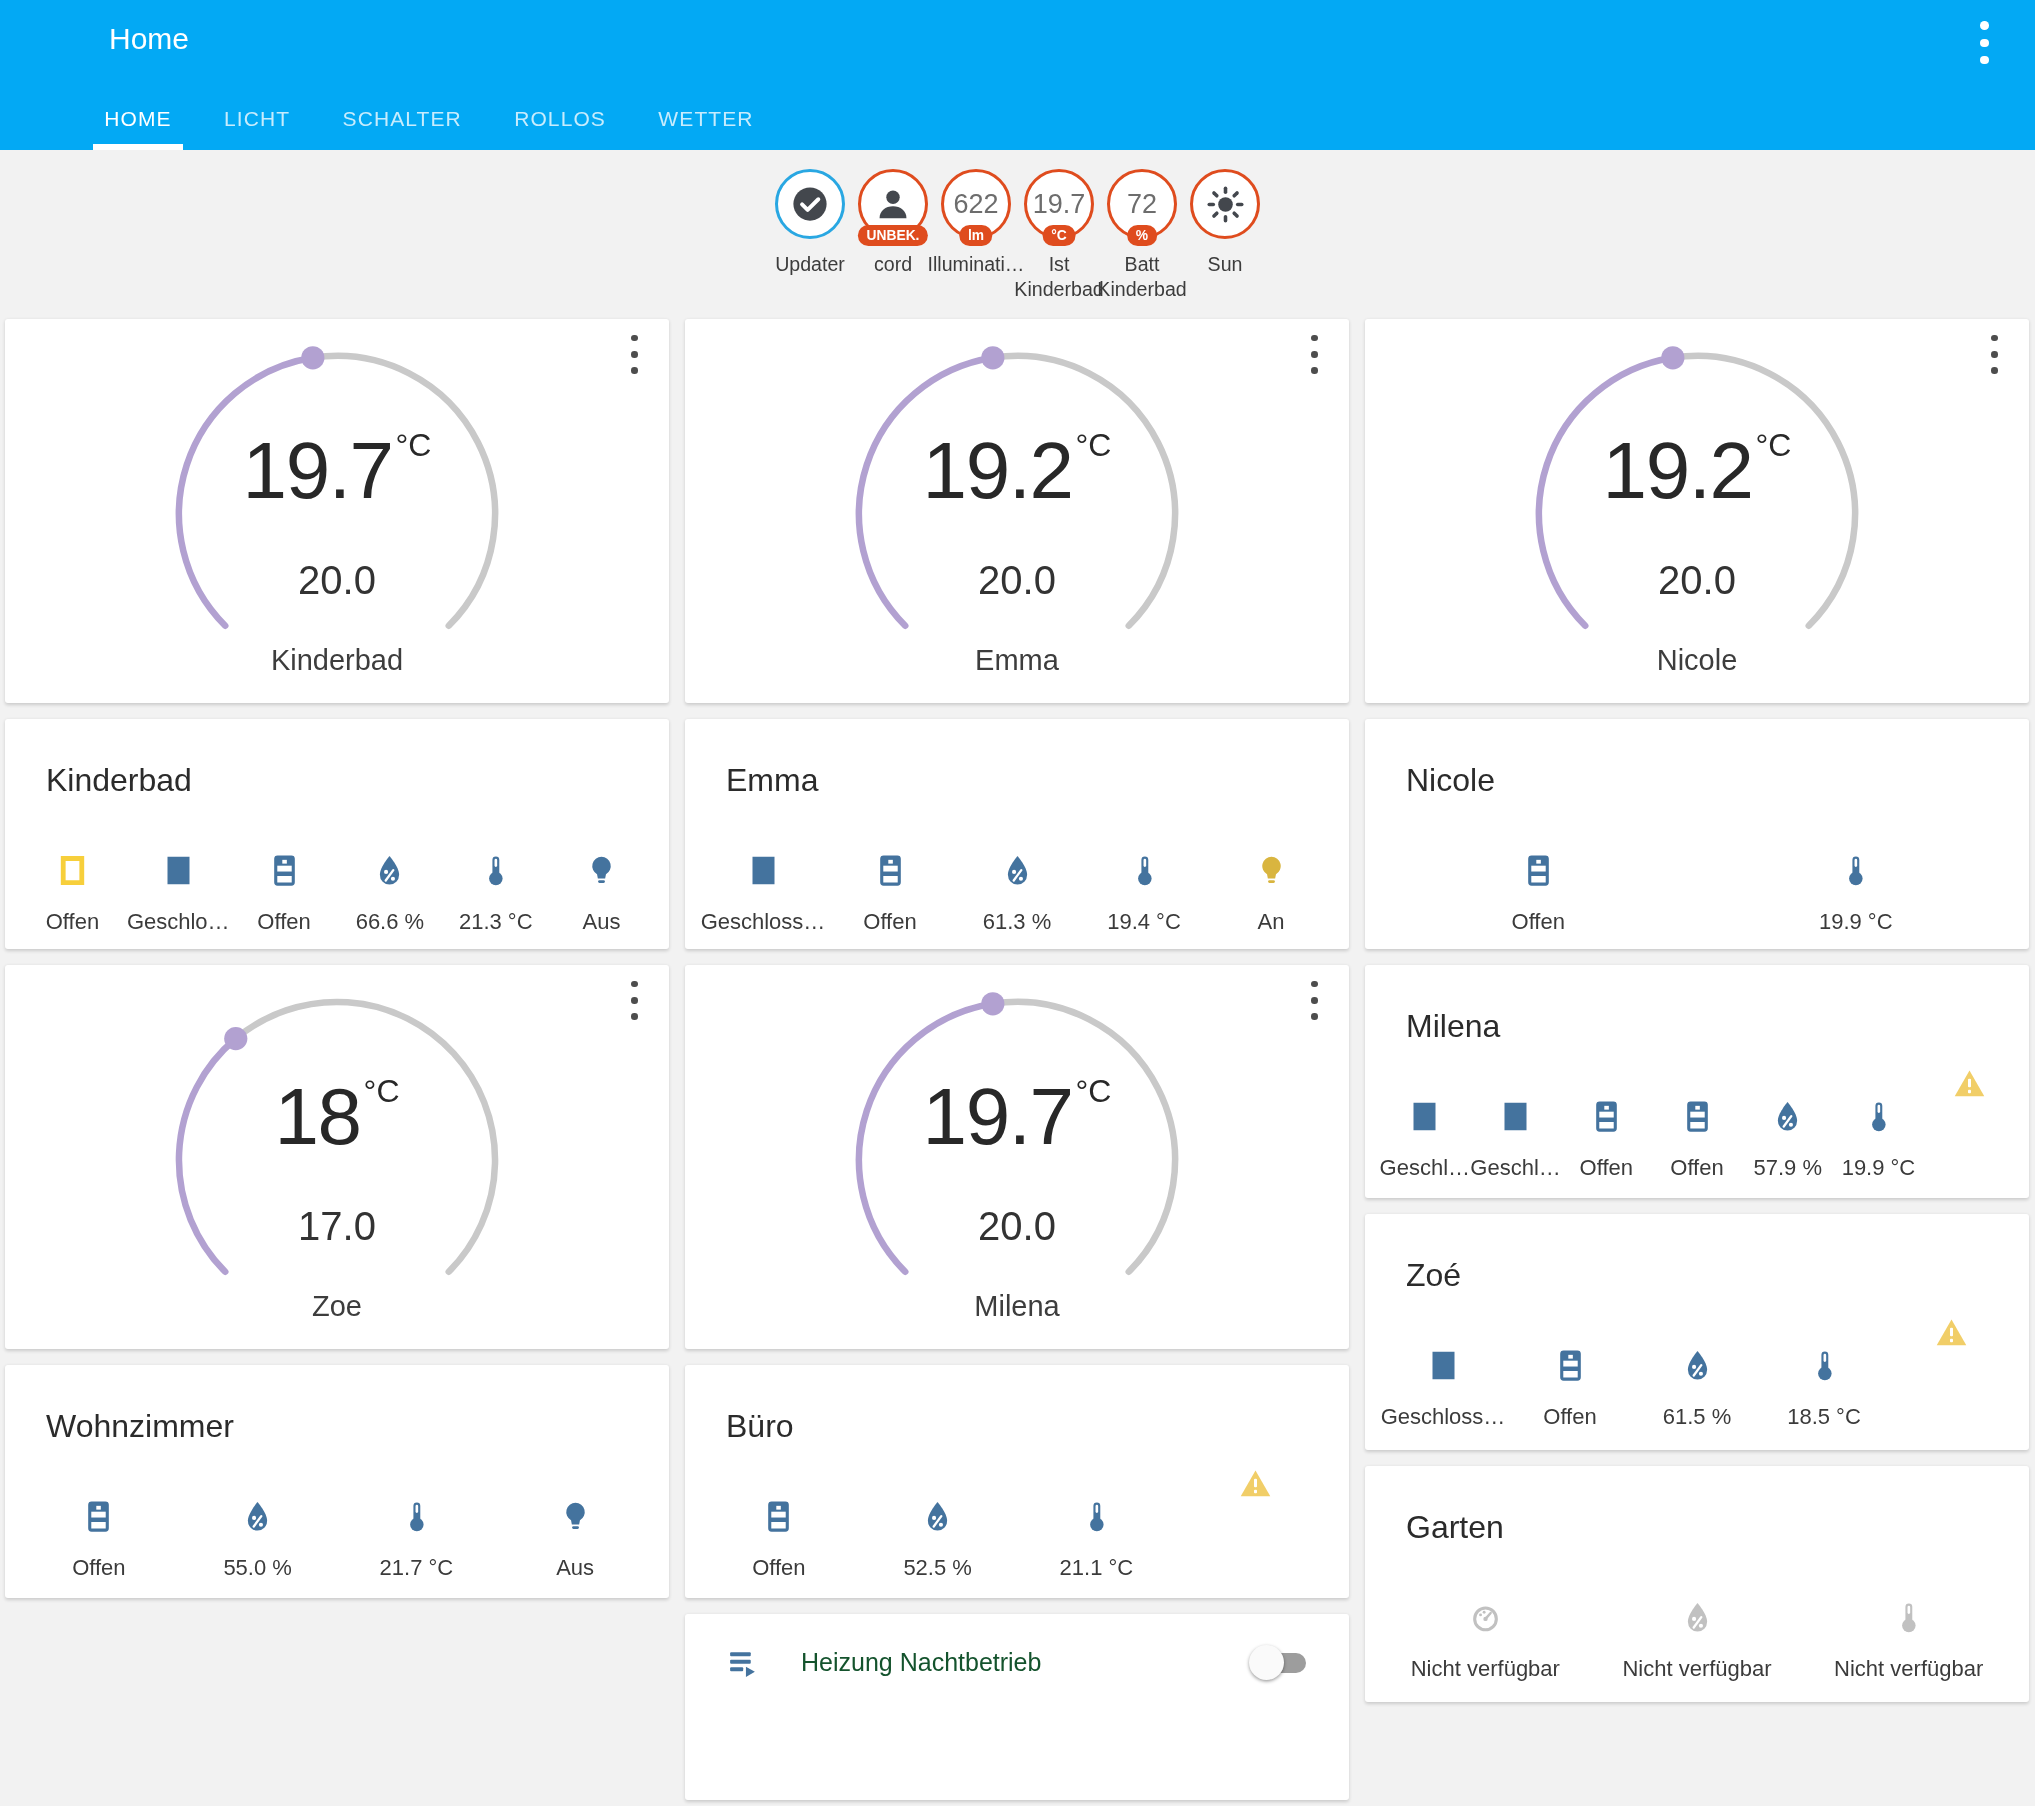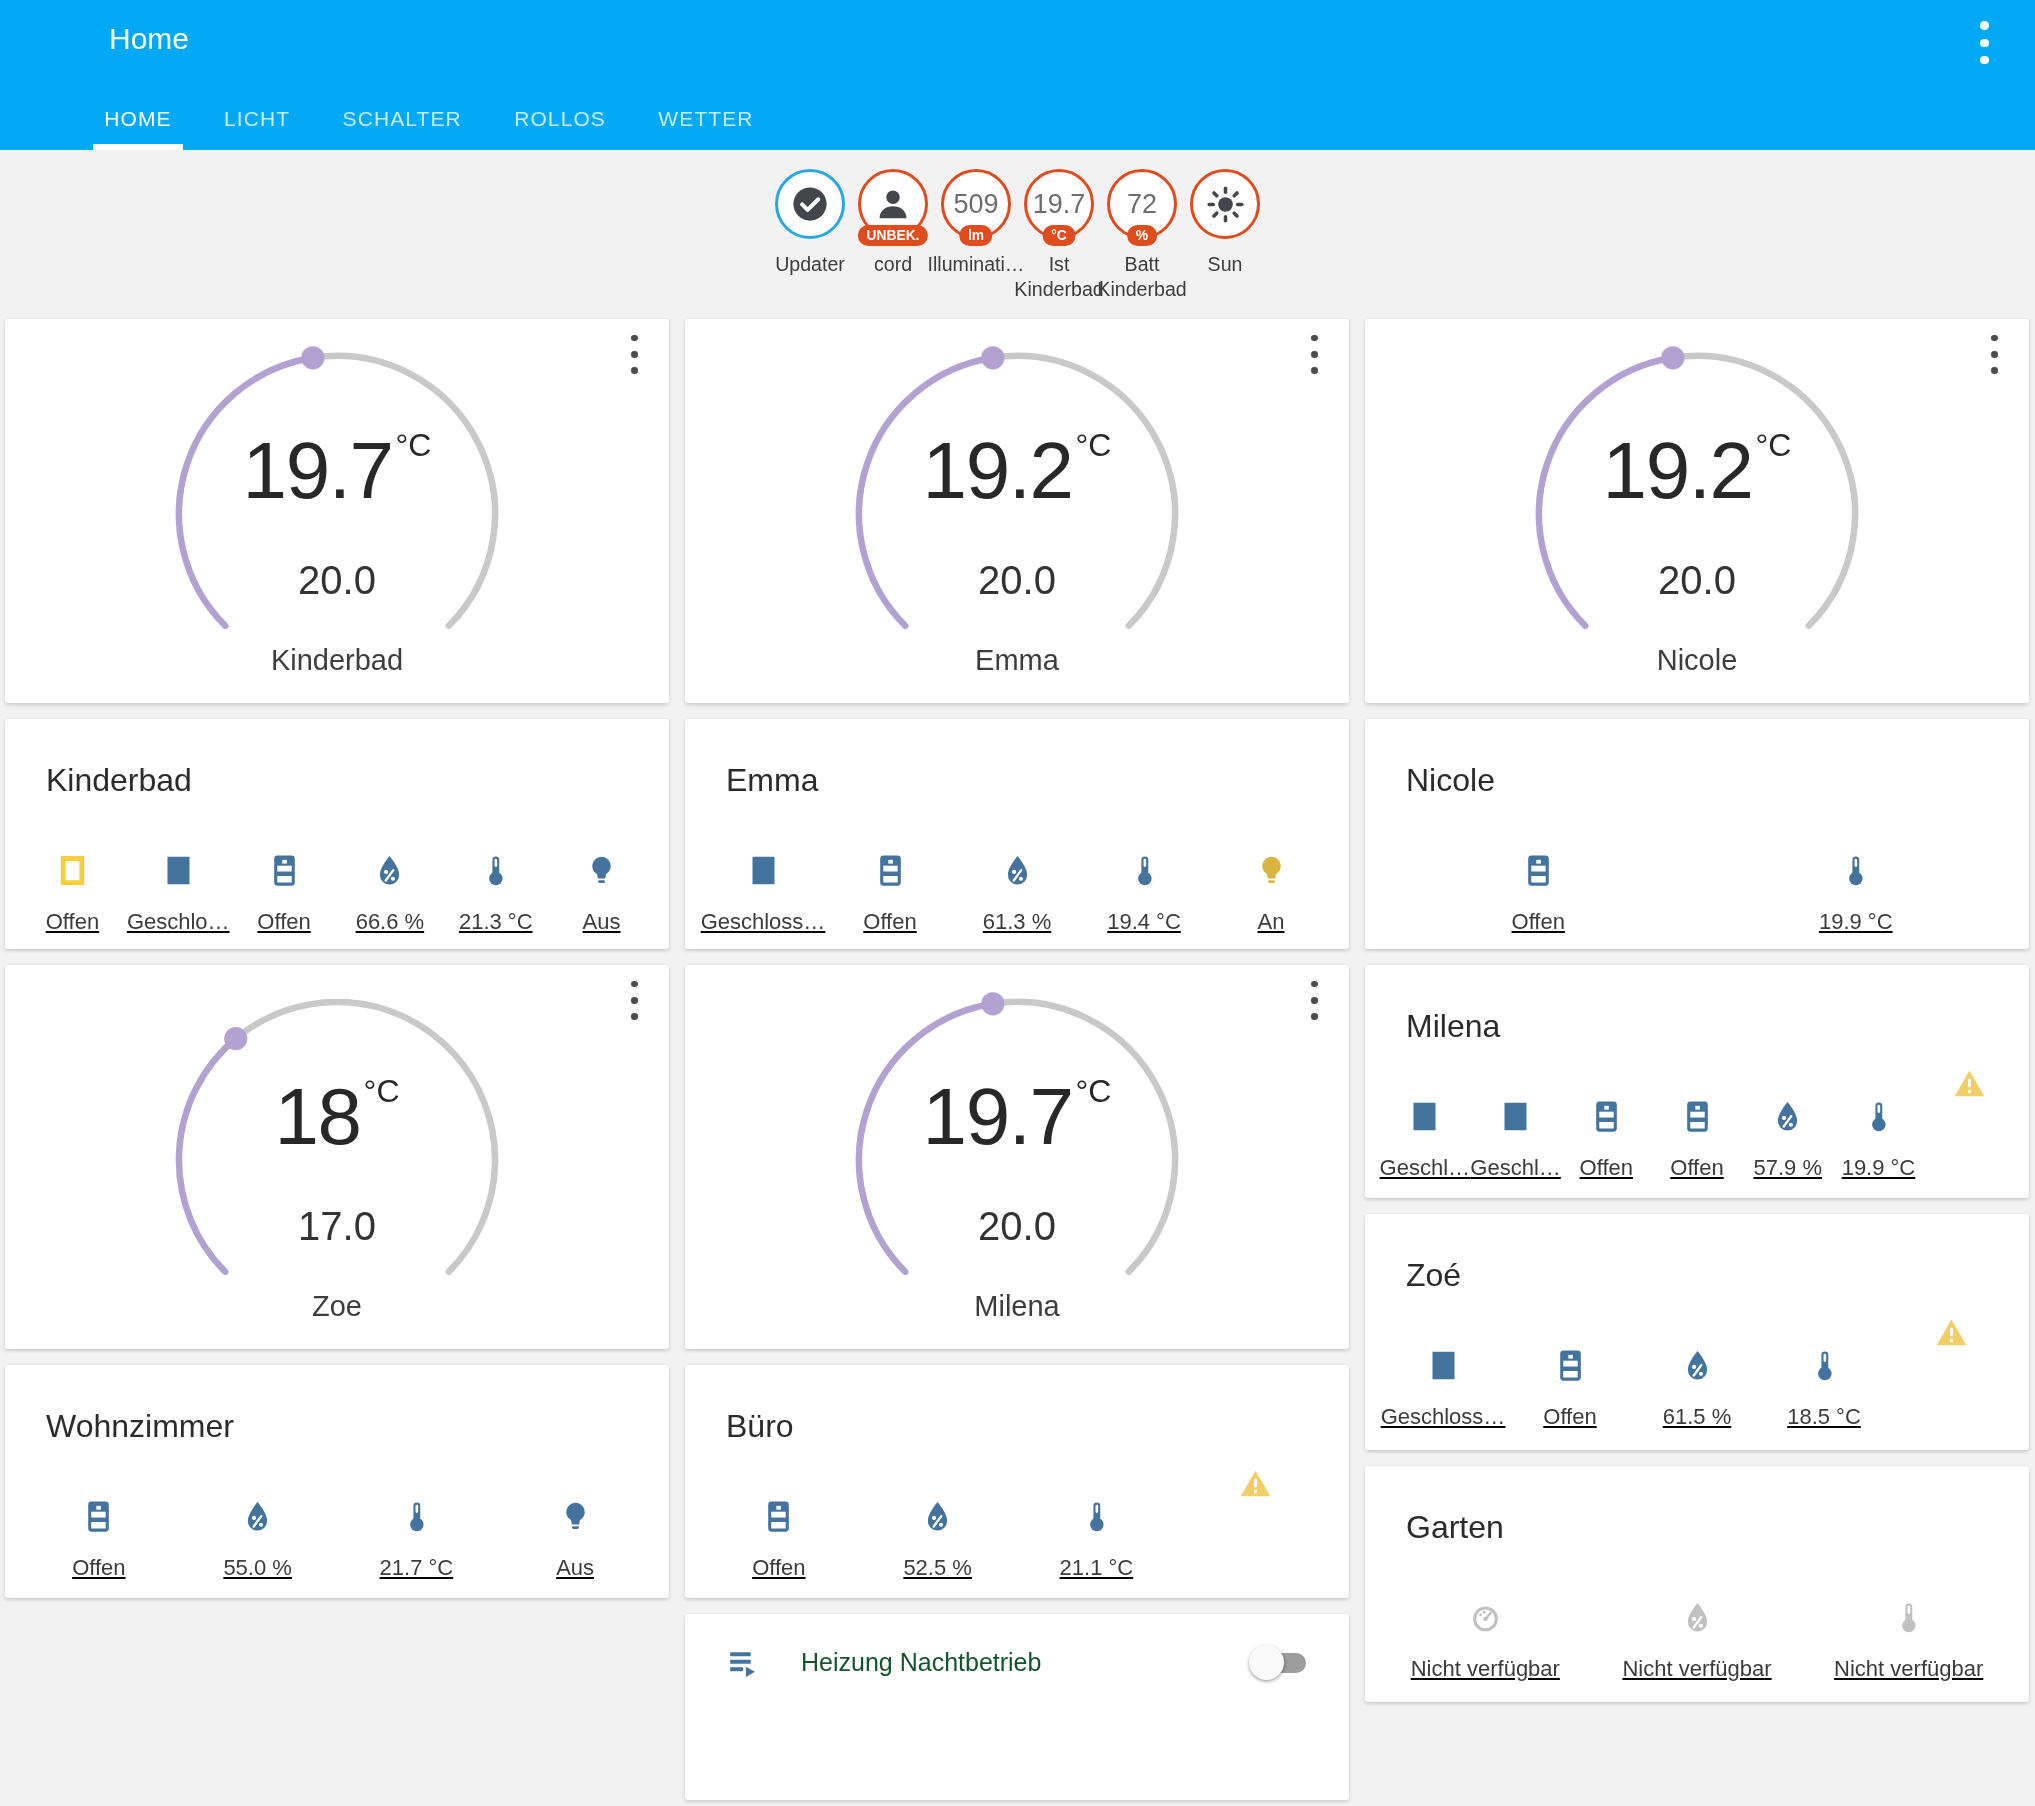--- a/index.html
+++ b/index.html
@@ -39,21 +39,21 @@
   .arc-set{fill:none;stroke:#b2a1d1;stroke-width:9;stroke-linecap:round;}
   .arc-dot{fill:#b2a1d1;}
   .thermo-current{position:absolute;top:110px;left:0;right:0;text-align:center;font-size:80px;color:#282828;line-height:1;letter-spacing:-1.4px;z-index:2;}
   .thermo-current .deg{font-size:32px;vertical-align:42px;letter-spacing:0;margin-left:2.9px;color:#282828;}
   .thermo-target{position:absolute;top:239px;left:0;right:0;text-align:center;font-size:40px;color:#333;z-index:2;}
   .thermo-name{position:absolute;top:325px;left:0;right:0;text-align:center;font-size:29px;color:#3d3d3d;z-index:2;}
   
   .glance{min-height:230px;}
   .glance-title{position:absolute;top:43px;left:41px;font-size:32px;color:#2b2b2b;font-weight:400;}
   .glance-row{position:absolute;top:135px;left:14.5px;right:14.5px;display:flex;align-items:flex-start;}
-  .g-ent{flex:1;display:flex;flex-direction:column;align-items:center;cursor:pointer;text-decoration:underline;}
+  .g-ent{flex:1;display:flex;flex-direction:column;align-items:center;cursor:pointer;}
   .g-ent .gicon{width:33px;height:33px;}
   .g-ent .gstate{margin-top:22px;font-size:22px;color:#3b3b3b;white-space:nowrap;}
   .g-ent.raised{transform:translateY(-33px);}
   .ic-blue{color:#44739e;}
   .ic-yellow{color:#f7cf3b;}
   .ic-bulbon{color:#d9b53f;}
   .ic-amber{color:#f1ce68;}
   .ic-gray{color:#c1c1c1;}
   
   .togglecard{height:186px;padding-top:13px;box-sizing:border-box;}
@@ -170,21 +170,21 @@
     <div class="badge-circle">
       <svg class="badge-icon" viewBox="0 0 52 52" width="38" height="38">
           <use href="#i-person"></use>
         </svg>
       <span class="badge-unit">UNBEK.</span>
     </div>
     <div class="badge-label">cord</div>
   </div>
   <div class="badge">
     <div class="badge-circle">
-      <span class="badge-value">509</span>
+      <span class="badge-value">622</span>
       <span class="badge-unit">lm</span>
     </div>
     <div class="badge-label">Illuminati…</div>
   </div>
   <div class="badge">
     <div class="badge-circle">
       <span class="badge-value">19.7</span>
       <span class="badge-unit">°C</span>
     </div>
     <div class="badge-label">Ist Kinderbad</div>

